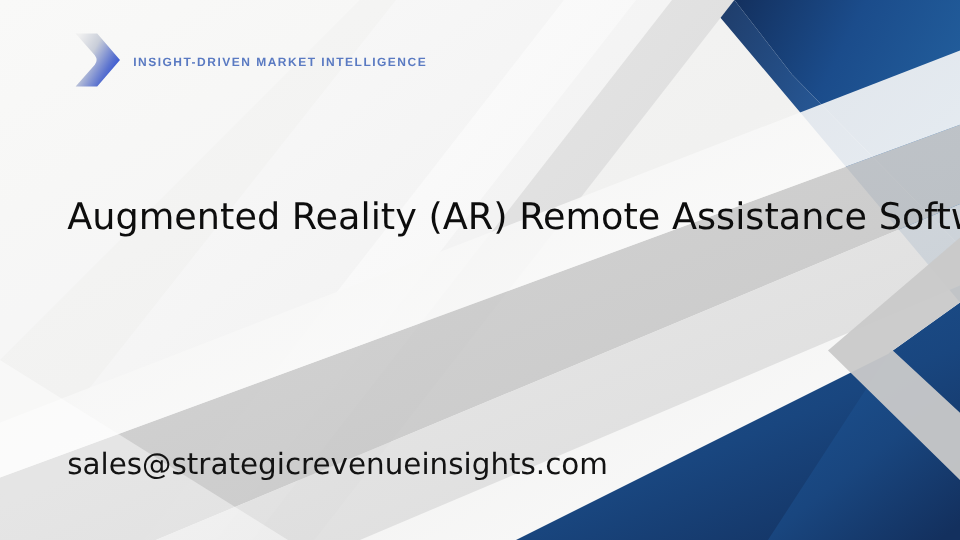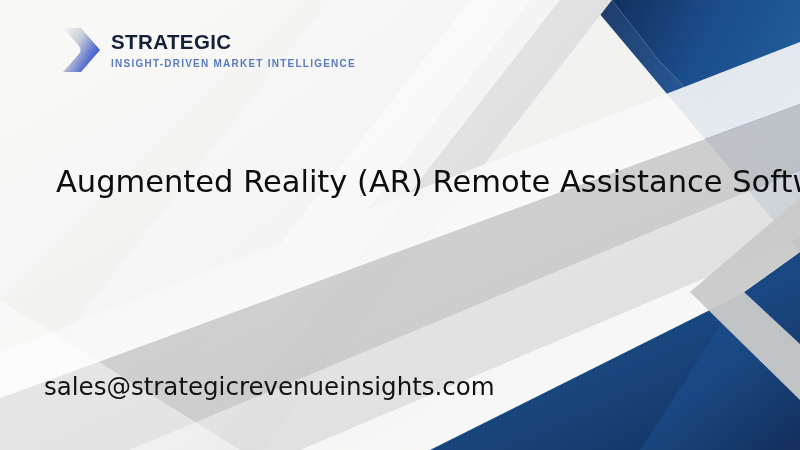--- a/index.html
+++ b/index.html
@@ -58,21 +58,21 @@
     font-size:30.5px;
     line-height:38px;
     font-weight:400;
     color:#0d0d0d;
     white-space:nowrap;
     z-index:6;
   }
   
   #email {
     position:absolute;
-    left:44px; top:371px;
+    left:56px; top:371px;
     font-family:"DejaVu Sans", sans-serif;
     font-size:24.5px;
     line-height:31px;
     font-weight:400;
     color:#131313;
     white-space:nowrap;
     z-index:6;
   }
 </style>
 </head>
@@ -151,21 +151,20 @@
         <linearGradient id="gMark" x1="0" y1="0.15" x2="1" y2="0.85">
           <stop offset="0" stop-color="#f0f0f0"></stop>
           <stop offset="0.35" stop-color="#c9ced9"></stop>
           <stop offset="0.72" stop-color="#5a72cf"></stop>
           <stop offset="1" stop-color="#1a3fd8"></stop>
         </linearGradient>
       </defs>
       <path d="M1 2 L19 2 L38 24 L19 46 L1 46 L17 28 Q20 24 17 20 Z" fill="url(#gMark)"></path>
     </svg>
     <div id="logo-text">
-      <div class="logo-line">STRATEGIC</div>
       <div id="logo-tagline">INSIGHT-DRIVEN MARKET INTELLIGENCE</div>
     </div>
   </div>
 
   <div id="headline">Augmented Reality (AR) Remote Assistance Software Market Report 2025</div>
 
   <div id="email">sales@strategicrevenueinsights.com</div>
 
 </div>
 

